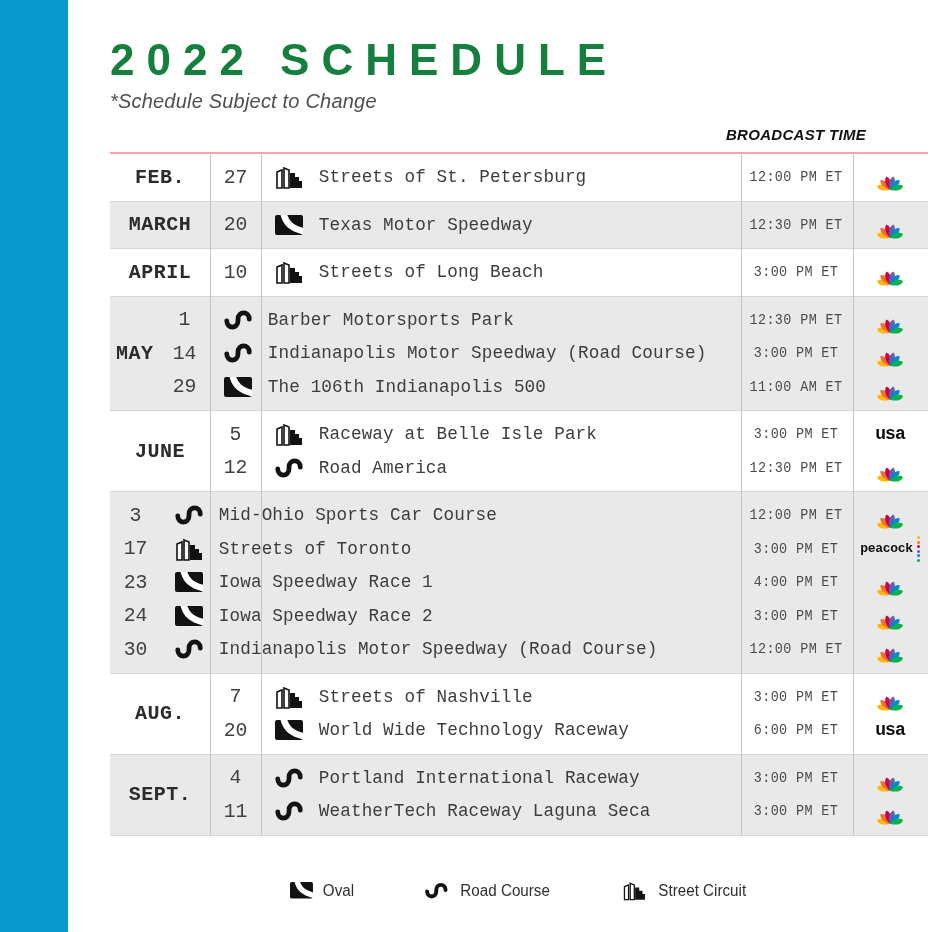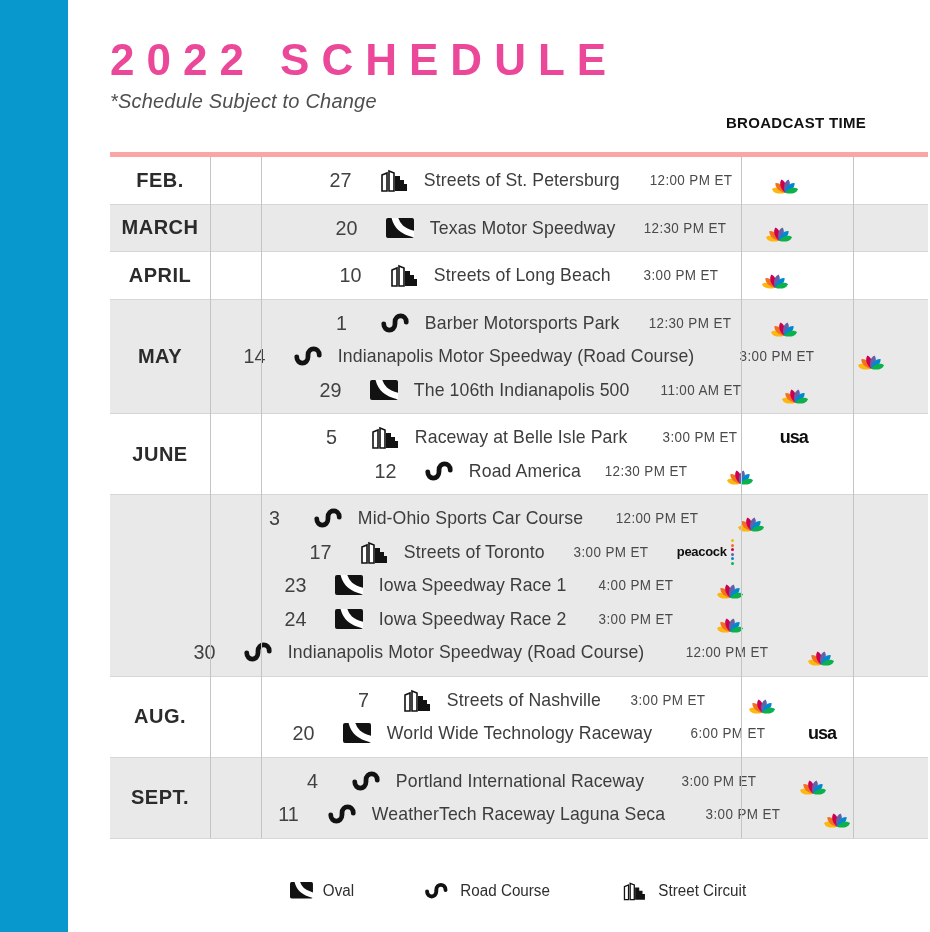--- a/index.html
+++ b/index.html
@@ -5,45 +5,45 @@
   * { margin:0; padding:0; box-sizing:border-box; }
   html,body { background:#fff; }
   body { font-family:"Liberation Sans", sans-serif; }
   .canvas {
     position:relative; width:930px; height:932px; background:#ffffff;
     overflow:hidden;
   }
   .accent-bar { position:absolute; left:0; top:0; width:68px; height:932px; }
   .title {
     position:absolute; left:110px; top:34px;
-    font-size:44px; font-weight:900; letter-spacing:12px; color:#ec4899;
+    font-size:44px; font-weight:900; letter-spacing:12px; color:#15803d;
     white-space:nowrap; transform:scaleY(1.02); transform-origin:left top;
   }
   .subtitle {
     position:absolute; left:110px; top:90px;
     font-size:20px; font-style:italic; color:#4f4f4f; letter-spacing:0.2px;
   }
   .broadcast-label {
-    position:absolute; right:64px; top:114px;
-    font-size:15px; font-weight:bold; color:#111;
+    position:absolute; right:64px; top:126px;
+    font-size:15px; font-weight:bold; font-style:italic; color:#111;
     letter-spacing:0.3px;
   }
   .table {
     position:absolute; left:110px; top:152px; width:818px;
-    border-top:5px solid #fca5a5; border-bottom:1px solid #d6d6d6;
+    border-top:2px solid #fca5a5; border-bottom:1px solid #d6d6d6;font-family:Liberation Mono, monospace;
   }
   .vline { position:absolute; top:0; bottom:0; width:1px; background:#c4c4c4; z-index:5; }
   .group { display:flex; border-top:1px solid #d6d6d6; position:relative; }
   .group:first-child { border-top:none; }
   .group.gray { background:#e9e9e9; }
   .month-cell {
     width:100px; display:flex; align-items:center; justify-content:center;
     font-size:20px; font-weight:bold; color:#2b2b2b; letter-spacing:0.5px;
   }
-  .rows { flex:1; display:flex; flex-direction:column; padding:6.5px 0;align-items:center; }
+  .rows { flex:1; display:flex; flex-direction:column; padding:6.5px 0; }
   .row { display:flex; align-items:center; height:33.5px; }
   .date-cell {
     width:51px; text-align:center; font-size:21px; color:#414141;
     transform:scaleX(0.94);
   }
   .icon-cell { width:56px; display:flex; align-items:center; justify-content:center; }
   .track-cell {
     flex:1; font-size:19px; color:#3d3d3d; letter-spacing:0.1px;
     transform:scaleX(0.93); transform-origin:left center; white-space:nowrap;
     padding-left:2px;

